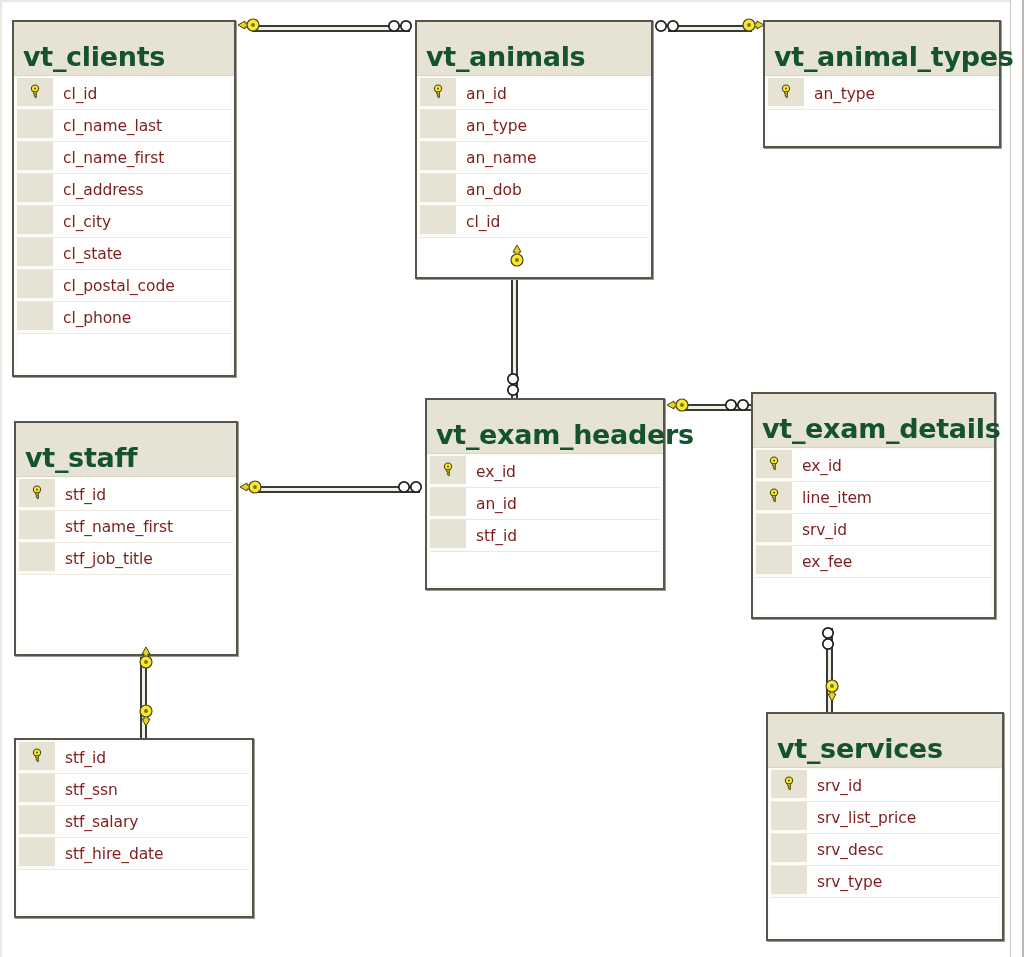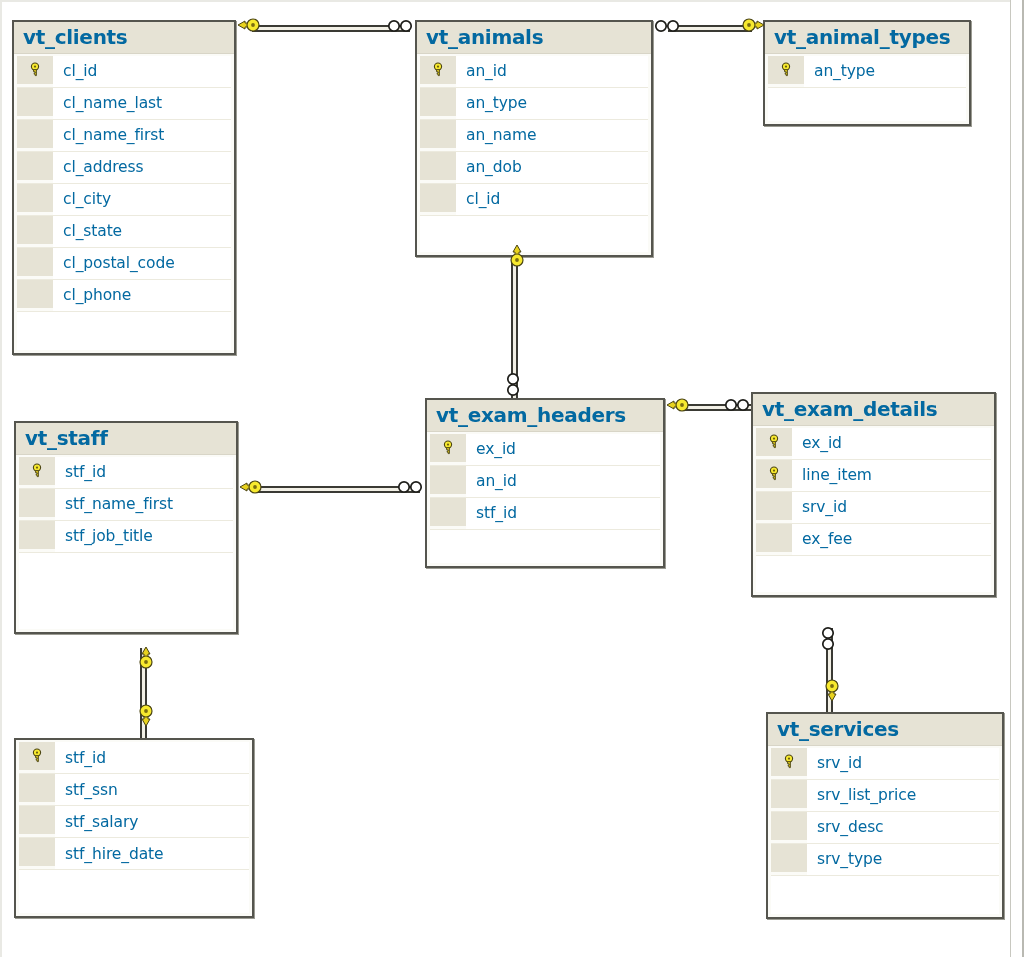--- a/index.html
+++ b/index.html
@@ -30,25 +30,25 @@
   .entity{
     position:absolute;
     background:#fbfbf7;
     border:2px solid #55554e;
     box-shadow:1px 1px 0 #9b9b92;
     box-sizing:border-box;
     z-index:5;
   }
   .entity-title{
     background:#e6e3d5;
-    color:#0369a1;
+    color:#14532d;
     font-weight:bold;
-    font-size:20px;
+    font-size:27px;
     letter-spacing:-0.3px;
-    padding:5px 0 4px 9px;
+    padding:20px 0 4px 9px;
     line-height:1.08;
     border-bottom:1px solid #d8d5c7;
     white-space:nowrap;
   }
   .fields{
     background:#fbfbf7;
     padding:2px 3px 3px 3px;
   }
   .field-row{
     display:flex;
@@ -60,21 +60,21 @@
   .field-gutter{
     width:36px;height:100%;
     background:#e6e3d5;
     border-bottom:3px solid #fbfbf7;
     box-sizing:border-box;
     display:flex;align-items:center;justify-content:center;
     flex:0 0 36px;
   }
   .field-name{
     font-size:15.5px;
-    color:#0369a1;
+    color:#7f1d1d;
     padding-left:10px;
     white-space:nowrap;
     letter-spacing:-0.1px;
   }
   .filler{
     background:#ffffff;
     border-bottom:none;
   }
   .filler .field-gutter{background:#ffffff;border-bottom:none;}
 
@@ -186,21 +186,21 @@
         </div>
         <div class="field-row">
           <div class="field-gutter"></div>
           <div class="field-name">cl_id</div>
         </div>
         <div class="field-row filler" style="height: 36px;">
           <div class="field-gutter"></div>
         </div>
       </div>
     </div>
-    <div class="entity" style="left: 763px; top: 20px; width: 208px;">
+    <div class="entity" style="left: 763px; top: 20px; width: 238px;">
       <div class="entity-title">vt_animal_types</div>
       <div class="fields">
         <div class="field-row">
           <div class="field-gutter">
             <svg class="keyglyph" width="15" height="16" viewBox="0 0 15 16">
               <circle cx="7" cy="4.6" r="3.6" fill="#f7e92e" stroke="#4a4413" stroke-width="1.1"></circle>
               <circle cx="7" cy="4.6" r="1.15" fill="#6d6110"></circle>
               <path d="M5.6 7.6 L8.4 7.6 L8.4 13.6 L7.2 13.6 L7.2 12.2 L6.2 12.2 L6.2 11 L7.2 11 L7.2 9.8 L5.6 9.8 Z" fill="#e8d21f" stroke="#4a4413" stroke-width="0.9"></path>
             </svg>
           </div>

